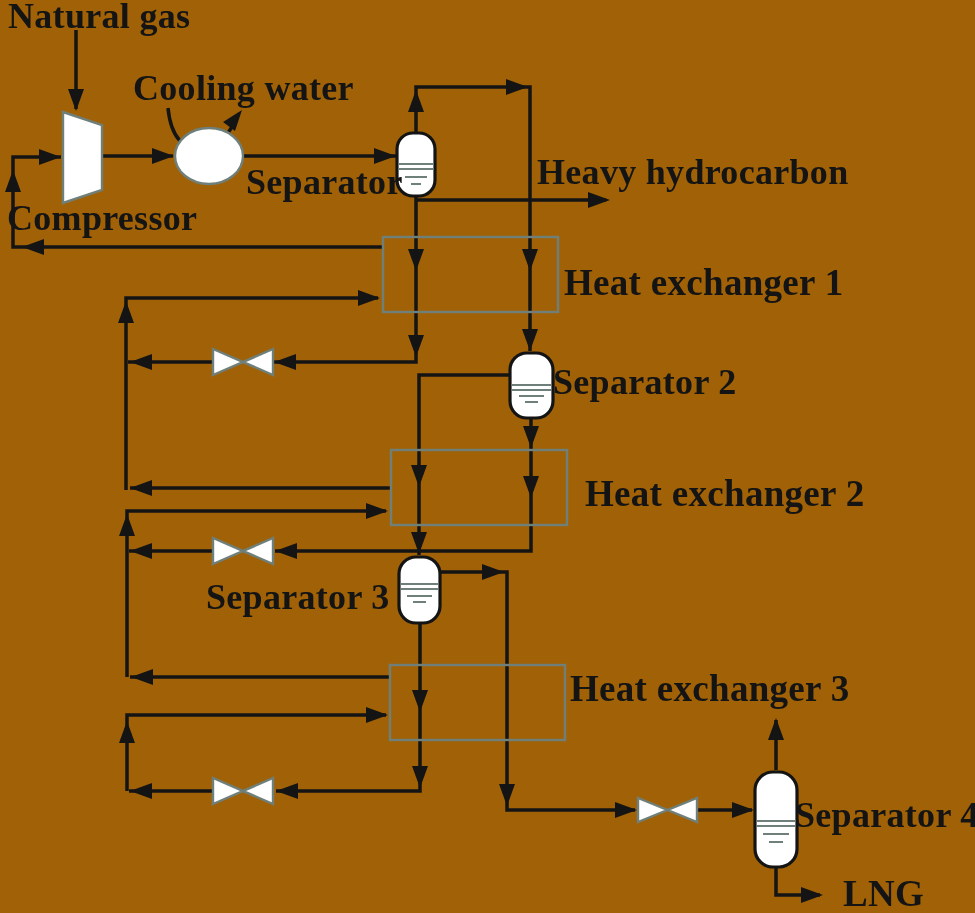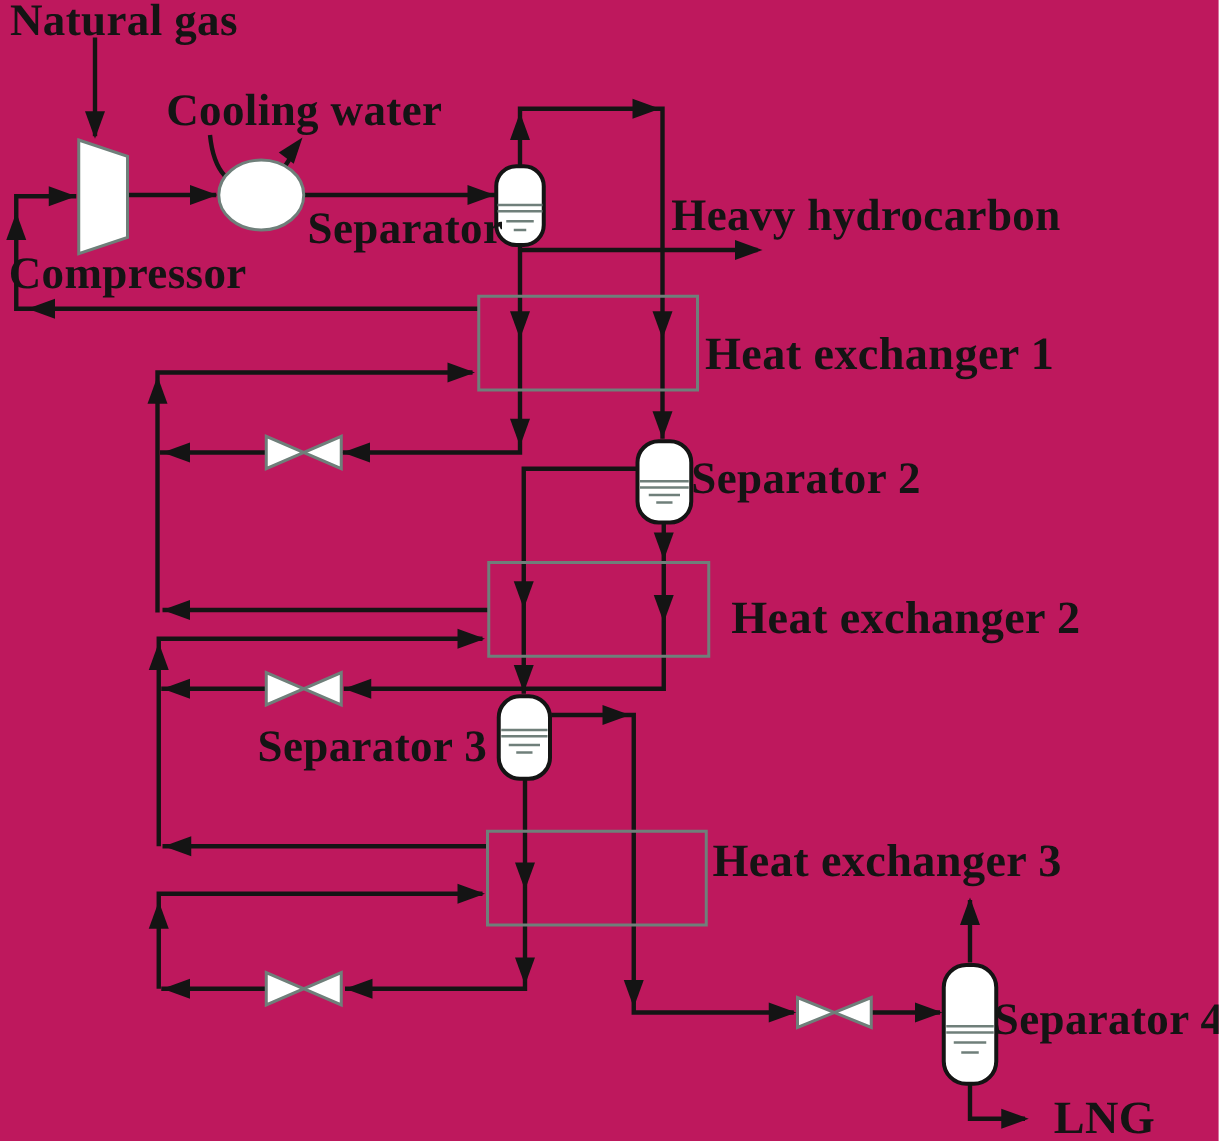--- a/index.html
+++ b/index.html
@@ -1,16 +1,16 @@
 <!DOCTYPE html>
 <html><head>
 <meta charset="utf-8">
 <style>
   html,body{margin:0;padding:0;background:#ffffff;}
-  .canvas{position:relative;width:975px;height:913px;background:#be185d;overflow:hidden;}
+  .canvas{position:relative;width:975px;height:913px;background:#a16207;overflow:hidden;}
   svg{display:block;}
   .lbl{font-family:"Liberation Serif",serif;font-weight:700;font-size:36px;fill:#141414;letter-spacing:0.3px;}
   .lbl-big{font-size:37px;}
   .stream{stroke:#141414;stroke-width:3.5;fill:none;stroke-linejoin:miter;}
   .vessel{stroke:#141414;stroke-width:3.2;fill:#ffffff;}
   .equip{stroke:#6f7f7a;stroke-width:2.4;fill:none;}
   .equip-fill{stroke:#6f7f7a;stroke-width:2.4;fill:#ffffff;}
   .liq{stroke:#6f7f7a;stroke-width:2;fill:none;}
   .ah{fill:#141414;stroke:none;}
 </style>

